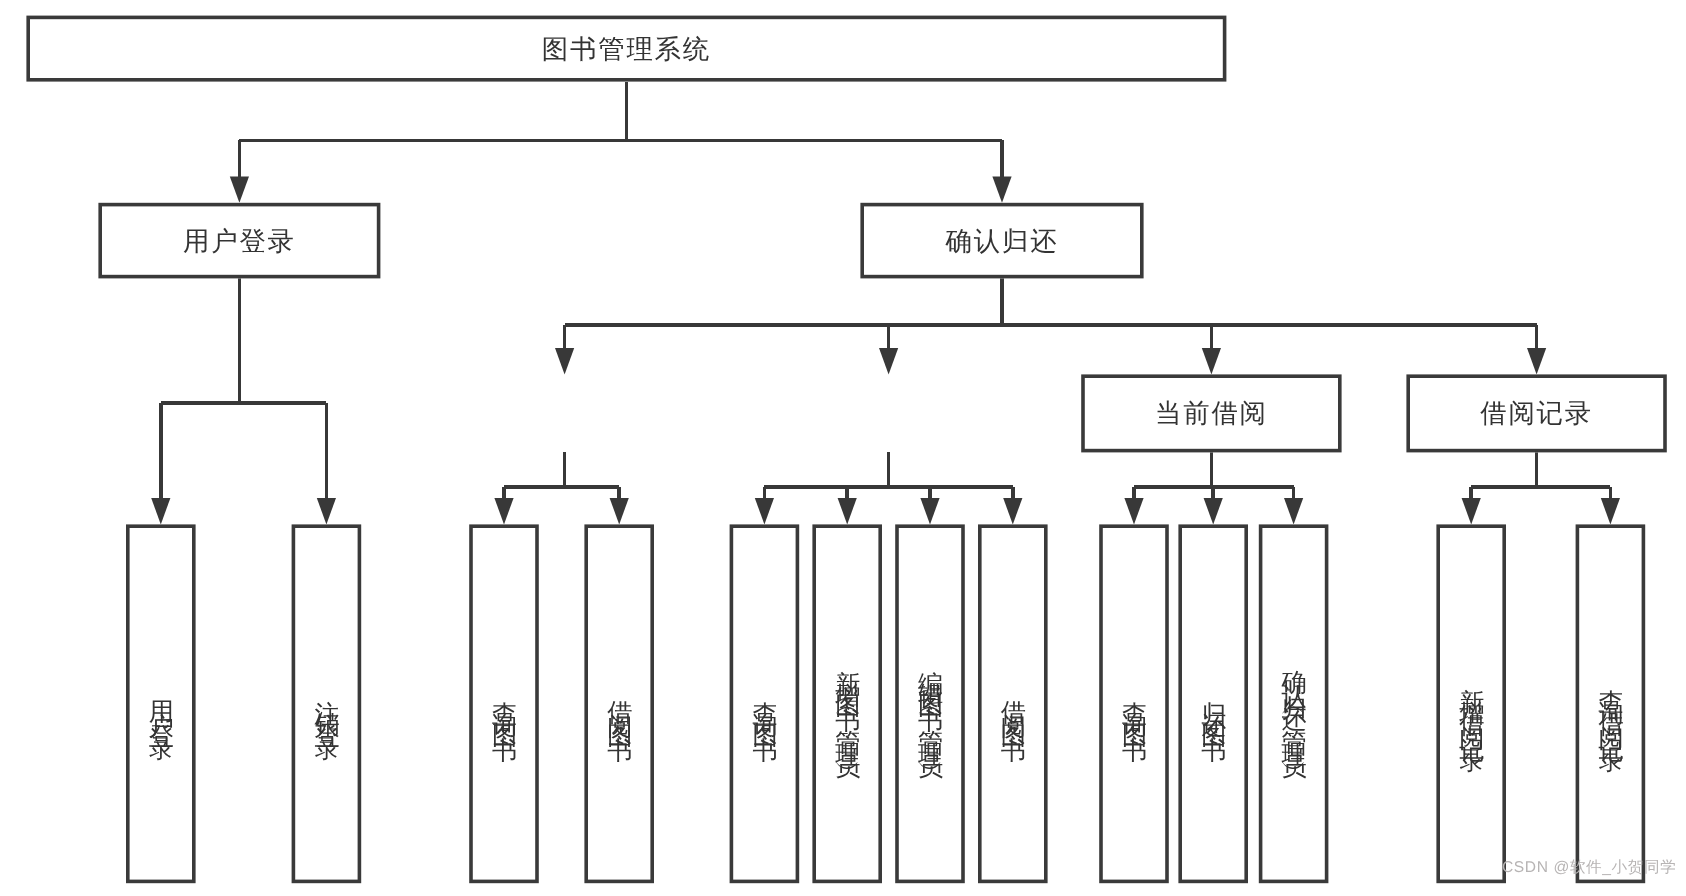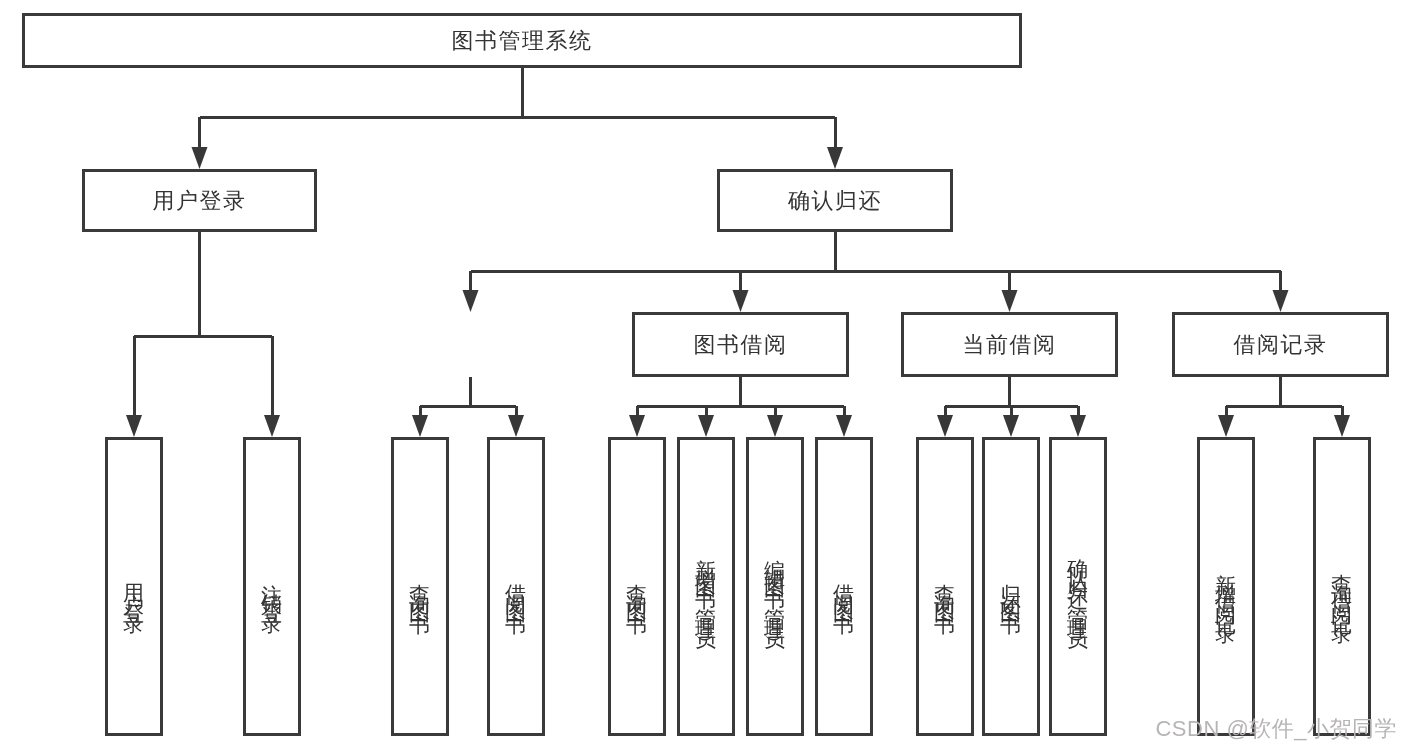--- a/index.html
+++ b/index.html
@@ -47,21 +47,21 @@
     text-orientation:mixed;
     font-size:21px;
     letter-spacing:10px;
     line-height:1;
     white-space:nowrap;
   }
   .watermark{
     position:absolute;
     top:714px;
     right:8px;
-    font-size:22px;
+    font-size:13px;
     letter-spacing:.5px;
     color:var(--watermark);
     white-space:nowrap;
   }
 </style>
 </head>
 <body>
 
 <div class="canvas">
 
@@ -102,23 +102,20 @@
     <span class="lbl">图书管理系统</span>
   </div>
 
   <div class="box h" style="left:82px;top:169px;width:235px;height:63px">
     <span class="lbl">用户登录</span>
   </div>
   <div class="box h" style="left:717px;top:169px;width:236px;height:63px">
     <span class="lbl">确认归还</span>
   </div>
 
-  <div class="box h" style="left:632px;top:312px;width:217px;height:65px">
-    <span class="lbl">图书借阅</span>
-  </div>
   <div class="box h" style="left:1172px;top:312px;width:217px;height:65px">
     <span class="lbl">借阅记录</span>
   </div>
   <div class="box h" style="left:901px;top:312px;width:217px;height:65px">
     <span class="lbl">当前借阅</span>
   </div>
 
   <div class="box v" style="left:105px;top:437px;width:58px;height:299px">
     <span class="lbl">用户登录</span>
   </div>

